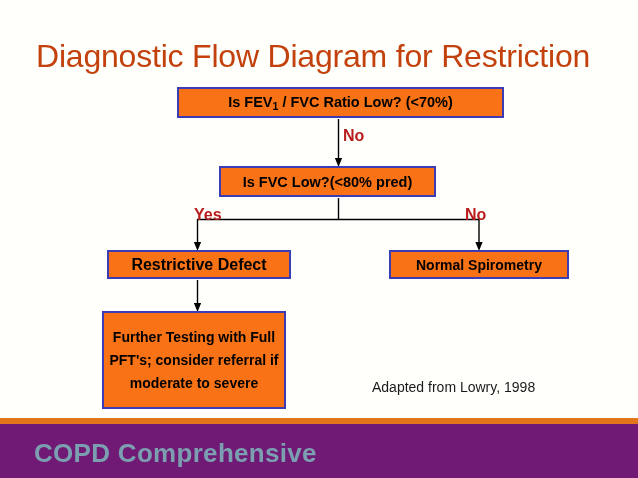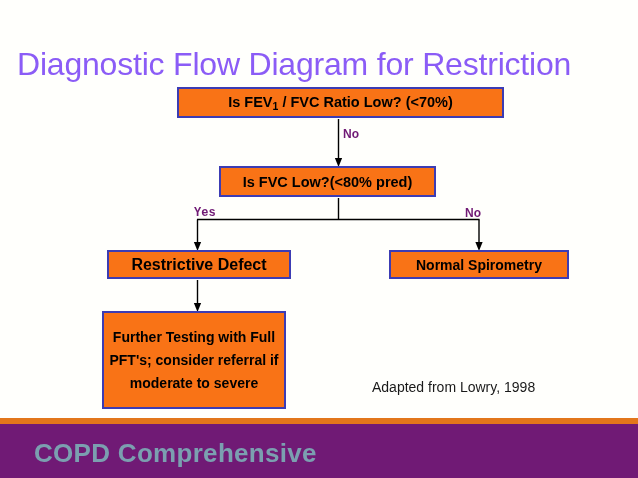--- a/index.html
+++ b/index.html
@@ -19,30 +19,29 @@
     position: absolute;
     left: 0; top: 0;
     width: 638px;
     height: 478px;
     background: #fffffc;
   }
 
   
   #title {
     position: absolute;
-    left: 17px;
+    left: 36px;
     top: 36px;
     width: 580px;
     font-size: 32px;
     line-height: 40px;
     font-weight: 400;
-    color: #8b5cf6;
+    color: #c2410c;
     letter-spacing: -0.2px;
     white-space: nowrap;
-    margin-top: 8px;
   }
 
   
   .fbox {
     position: absolute;
     box-sizing: border-box;
     background: #f97316;
     border: 2px solid #3c3cb4;
     color: #000000;
     font-weight: bold;
@@ -91,27 +90,27 @@
   #connectors {
     position: absolute;
     left: 0; top: 0;
     width: 638px; height: 478px;
     pointer-events: none;
   }
 
   
   .edge-label {
     position: absolute;
-    font-size: 12px;
+    font-size: 16px;
     font-weight: bold;
-    color: #701a75;
+    color: #b91c1c;
     white-space: nowrap;
   }
   #label-no-1 { left: 343px; top: 127px; }
-  #label-yes  { left: 194px; top: 206px; font-family: Liberation Mono, monospace; }
+  #label-yes  { left: 194px; top: 206px; }
   #label-no-2 { left: 465px; top: 206px; }
 
   
   #attribution {
     position: absolute;
     left: 372px;
     top: 379px;
     font-size: 14px;
     font-weight: 400;
     color: #1a1a1a;

